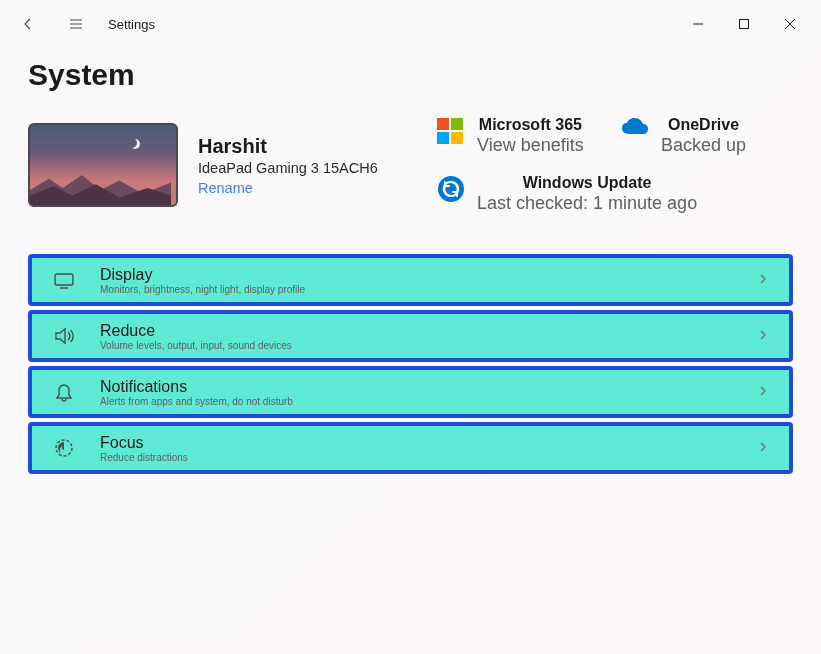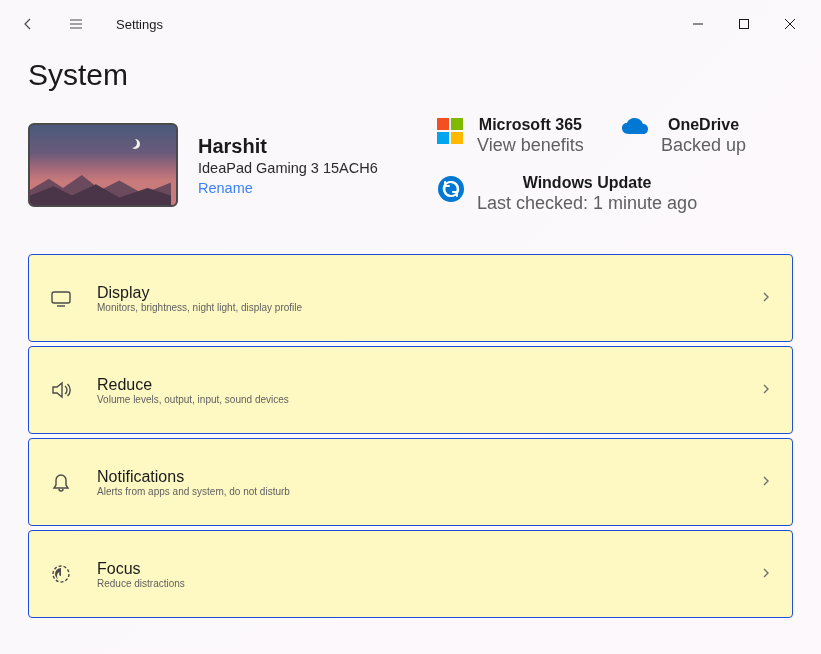--- a/index.html
+++ b/index.html
@@ -27,39 +27,39 @@
       height: 40px;
       display: flex;
       align-items: center;
       justify-content: center;
       border-radius: 4px;
       cursor: pointer;
       color: #4a4a4a;
     }
     .app-title {
       font-size: 13px;
-      margin-left: 12px;
+      margin-left: 4px;
       color: #1a1a1a;
     }
     .window-controls {
       margin-left: auto;
       display: flex;
     }
     .win-ctrl {
       width: 46px;
       height: 32px;
       display: flex;
       align-items: center;
       justify-content: center;
       cursor: pointer;
       color: #1a1a1a;
     }
     .page-title {
       font-size: 30px;
-      font-weight: 400;
+      font-weight: 700;
       margin: 10px 0 24px 28px;
     }
     .topsection {
       display: flex;
       padding: 0 28px;
       gap: 24px;
       margin-bottom: 40px;
     }
     .device-block {
       display: flex;
@@ -115,24 +115,24 @@
     .card-body .ct { font-size: 16px; font-weight: 600; margin-bottom: 1px; }
     .card-body .cs { font-size: 18px; color: #606060; }
     .wu-card { grid-column: 1 / 3; }
     .list {
       padding: 0 28px;
       display: flex;
       flex-direction: column;
       gap: 4px;
     }
     .li {
-      background: #fef9c3;
-      border: 1px solid #1d4ed8;
+      background: #5eead4;
+      border: 4px solid #1d4ed8;
       border-radius: 4px;
-      height: 88px;
+      height: 52px;
       display: flex;
       align-items: center;
       padding: 0 20px;
       cursor: pointer;
     }
     .li-icon {
       width: 24px;
       height: 24px;
       margin-right: 24px;
       color: #4a4a4a;

